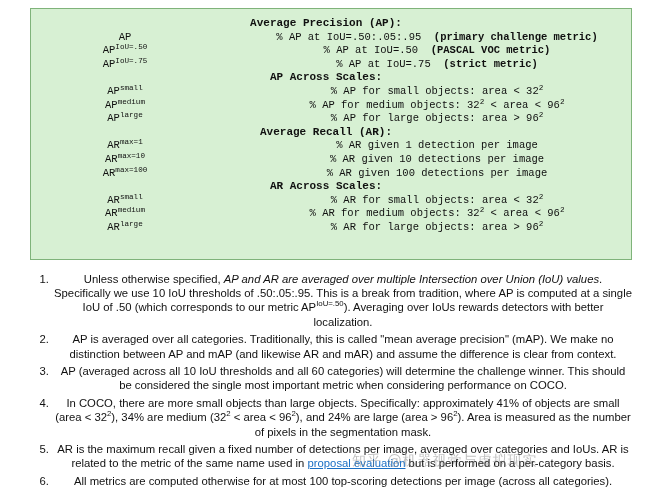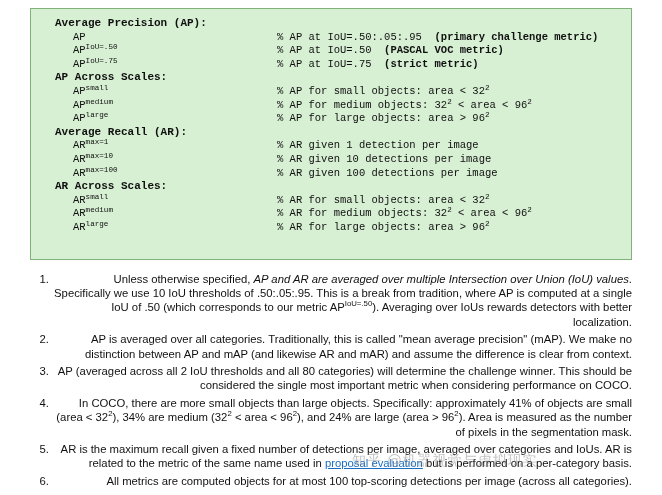--- a/index.html
+++ b/index.html
@@ -19,21 +19,22 @@
   
   #metrics-panel {
     position: absolute;
     left: 30px;
     top: 8px;
     width: 602px;
     height: 252px;
     background: #d7f0d3;
     border: 1px solid #7fb37a;
     box-sizing: border-box;
-    padding: 8px 10px 6px 24px;
+    padding: 8px 10px 6px 0;
+    text-align: center;
   }
   .mono {
     font-family: "Liberation Mono", "DejaVu Sans Mono", monospace;
     font-size: 10.5px;
     line-height: 13.6px;
     white-space: pre;
     color: #101010;
   }
   .grp-head {
     font-weight: bold;
@@ -74,21 +75,21 @@
     color: #111111;
   }
   ol.notes-list {
     margin: 0;
     padding: 0 0 0 22px;
     list-style: decimal;
   }
   ol.notes-list > li {
     margin: 0 0 3.5px 0;
     padding-left: 2px;
-    text-align: right;
+    text-align: center;
   }
   .it { font-style: italic; }
   .link {
     color: #1a6fc4;
     text-decoration: underline;
   }
   .sup-s {
     font-size: 7.8px;
     vertical-align: super;
     line-height: 0;
@@ -111,21 +112,21 @@
 <body>
 
 <div id="metrics-panel">
   <div class="mono" id="metrics-body"><div class="grp-head">Average Precision (AP):</div><div class="metric-row"><div class="metric-name">AP</div><div class="metric-desc">% AP at IoU=.50:.05:.95<span class="note-strong">  (primary challenge metric)</span></div></div><div class="metric-row"><div class="metric-name">AP<sup class="sup">IoU=.50</sup></div><div class="metric-desc">% AP at IoU=.50<span class="note-strong">  (PASCAL VOC metric)</span></div></div><div class="metric-row"><div class="metric-name">AP<sup class="sup">IoU=.75</sup></div><div class="metric-desc">% AP at IoU=.75<span class="note-strong">  (strict metric)</span></div></div><div class="grp-head">AP Across Scales:</div><div class="metric-row"><div class="metric-name">AP<sup class="sup">small</sup></div><div class="metric-desc">% AP for small objects: area &lt; 32<sup class="sup">2</sup></div></div><div class="metric-row"><div class="metric-name">AP<sup class="sup">medium</sup></div><div class="metric-desc">% AP for medium objects: 32<sup class="sup">2</sup> &lt; area &lt; 96<sup class="sup">2</sup></div></div><div class="metric-row"><div class="metric-name">AP<sup class="sup">large</sup></div><div class="metric-desc">% AP for large objects: area &gt; 96<sup class="sup">2</sup></div></div><div class="grp-head">Average Recall (AR):</div><div class="metric-row"><div class="metric-name">AR<sup class="sup">max=1</sup></div><div class="metric-desc">% AR given 1 detection per image</div></div><div class="metric-row"><div class="metric-name">AR<sup class="sup">max=10</sup></div><div class="metric-desc">% AR given 10 detections per image</div></div><div class="metric-row"><div class="metric-name">AR<sup class="sup">max=100</sup></div><div class="metric-desc">% AR given 100 detections per image</div></div><div class="grp-head">AR Across Scales:</div><div class="metric-row"><div class="metric-name">AR<sup class="sup">small</sup></div><div class="metric-desc">% AR for small objects: area &lt; 32<sup class="sup">2</sup></div></div><div class="metric-row"><div class="metric-name">AR<sup class="sup">medium</sup></div><div class="metric-desc">% AR for medium objects: 32<sup class="sup">2</sup> &lt; area &lt; 96<sup class="sup">2</sup></div></div><div class="metric-row"><div class="metric-name">AR<sup class="sup">large</sup></div><div class="metric-desc">% AR for large objects: area &gt; 96<sup class="sup">2</sup></div></div></div>
 </div>
 
 <div id="notes">
   <ol class="notes-list" id="notes-list">
       <li><span>Unless otherwise specified, </span><span class="it">AP and AR are averaged over multiple Intersection over Union (IoU) values</span><span>. Specifically we use 10 IoU thresholds of .50:.05:.95. This is a break from tradition, where AP is computed at a single IoU of .50 (which corresponds to our metric AP</span><span class="sup-s">IoU=.50</span><span>). Averaging over IoUs rewards detectors with better localization.</span></li>
       <li><span>AP is averaged over all categories. Traditionally, this is called "mean average precision" (mAP). We make no distinction between AP and mAP (and likewise AR and mAR) and assume the difference is clear from context.</span></li>
-      <li><span>AP (averaged across all 2 IoU thresholds and all 80 categories) will determine the challenge winner. This should be considered the single most important metric when considering performance on COCO.</span></li>
+      <li><span>AP (averaged across all 10 IoU thresholds and all 60 categories) will determine the challenge winner. This should be considered the single most important metric when considering performance on COCO.</span></li>
       <li><span>In COCO, there are more small objects than large objects. Specifically: approximately 41% of objects are small (area &lt; 32</span><span class="sup-s">2</span><span>), 34% are medium (32</span><span class="sup-s">2</span><span> &lt; area &lt; 96</span><span class="sup-s">2</span><span>), and 24% are large (area &gt; 96</span><span class="sup-s">2</span><span>). Area is measured as the number of pixels in the segmentation mask.</span></li>
       <li><span>AR is the maximum recall given a fixed number of detections per image, averaged over categories and IoUs. AR is related to the metric of the same name used in </span><a class="link" href="#">proposal evaluation</a><span> but is performed on a per-category basis.</span></li>
-      <li><span>All metrics are computed objects for at most 100 top-scoring detections per image (across all categories).</span></li>
+      <li><span>All metrics are computed otherwise for at most 100 top-scoring detections per image (across all categories).</span></li>
       <li><span>The evaluation metrics for detection with bounding boxes and segmentation masks are identical in all respects except for the IoU computation (which is performed over boxes or masks, respectively).</span></li>
     </ol>
 </div>
 
 <div id="watermark">知乎 @机器视觉与虚拟现实</div>
 
 </body></html>

